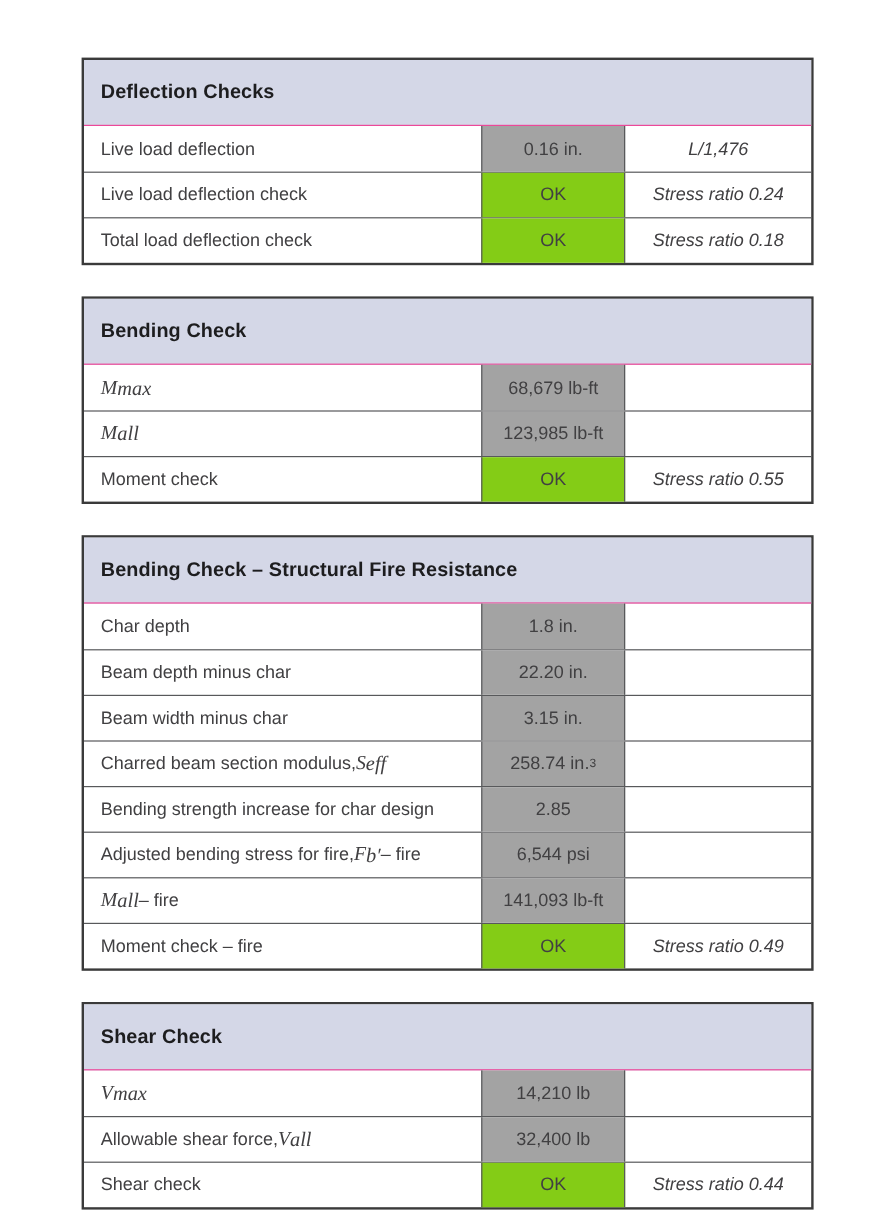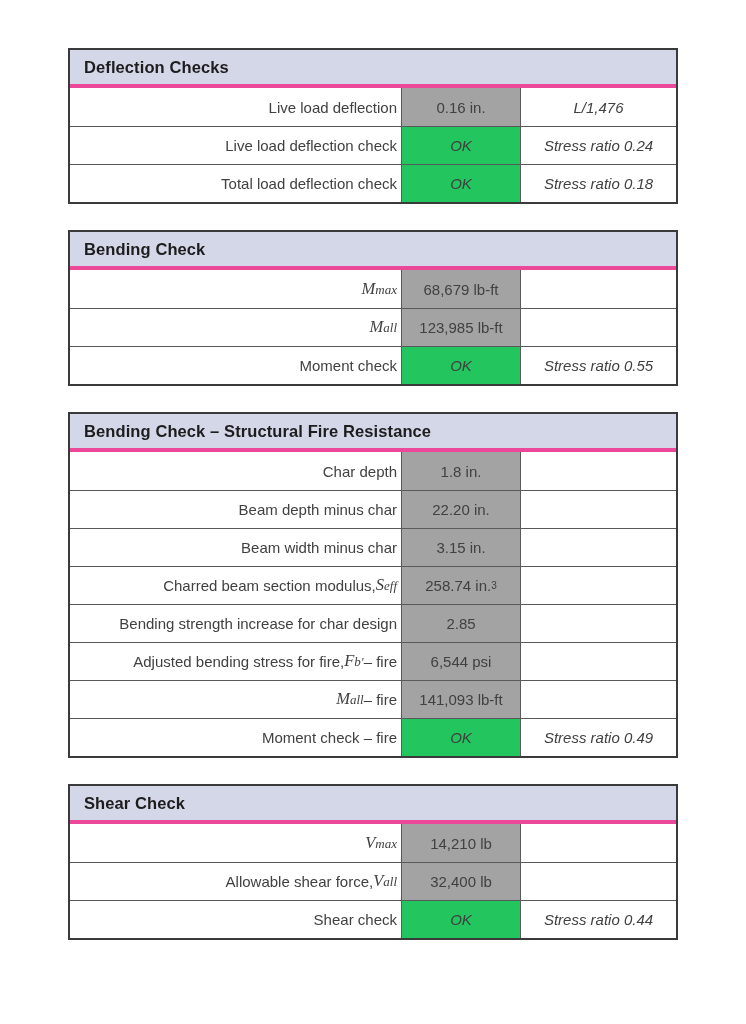--- a/index.html
+++ b/index.html
@@ -13,57 +13,57 @@
   .page {
     width: 746px; height: 1024px;
     padding: 48px 68px 24px 68px;
     display: flex; flex-direction: column; gap: 26px;
   }
   .check-table {
     border: 2px solid #3a3a3a;
     background: #ffffff;
   }
   .t-header {
-    height: 38px;
+    height: 55px;
     background: #d4d7e7;
-    border-bottom: 4px solid #ec4899;
+    border-bottom: 1px solid #ec4899;
     display: flex; align-items: center;
     padding: 0 14px;
     font-weight: bold;
     font-size: 16.5px;
     color: #1d1d1f;
     letter-spacing: 0.1px;
   }
   .t-row {
     display: grid;
     grid-template-columns: 331px 120px 1fr;
     height: 38px;
     font-size: 15px;
   }
   .t-row + .t-row { border-top: 1px solid #58595b; }
   .cell { display: flex; align-items: center; min-width: 0; }
-  .cell.label { padding: 0 4px; justify-content: flex-end; }
+  .cell.label { padding: 0 14px; justify-content: flex-start; }
   .cell.value {
     justify-content: center;
     border-left: 1px solid #58595b;
     border-right: 1px solid #58595b;
     background: #a3a3a3;
   }
-  .cell.value.ok { background: #22c55e; font-style: italic; }
+  .cell.value.ok { background: #84cc16; }
   .cell.note { justify-content: center; font-style: italic; }
   .sym {
     font-family: "Liberation Serif", serif;
     font-style: italic;
     font-size: 16.5px;
     line-height: 1;
   }
   sub.msub {
     font-family: "Liberation Serif", serif;
     font-style: italic;
-    font-size: 13px;
+    font-size: 17px;
     line-height: 1;
     vertical-align: -4px;
   }
   sup.vsup {
     font-size: 10px;
     line-height: 1;
     vertical-align: 5px;
   }
 </style>
 </head>

